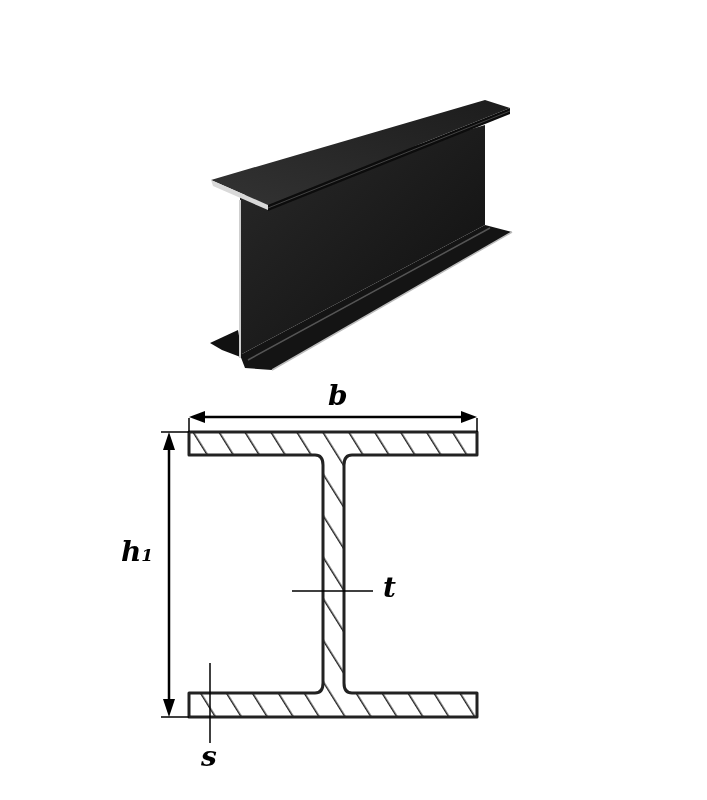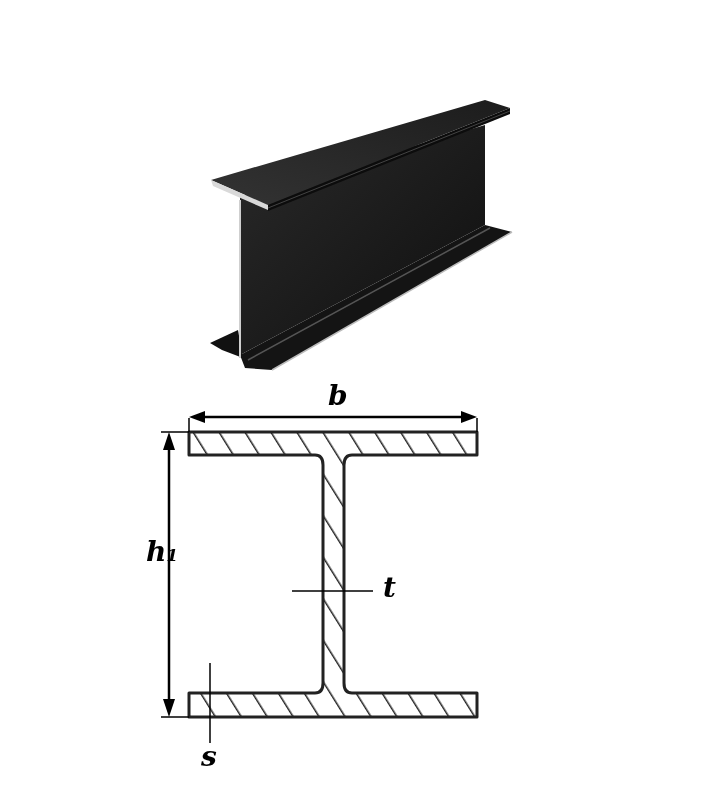--- a/index.html
+++ b/index.html
@@ -1,20 +1,20 @@
 <!DOCTYPE html>
 <html><head>
   <meta charset="utf-8">
   <style>
     html, body { margin: 0; padding: 0; background: #ffffff; }
     body { width: 707px; height: 800px; position: relative; overflow: hidden; font-family: "DejaVu Serif", serif; }
     .stage { position: absolute; left: 0; top: 0; width: 707px; height: 800px; }
     .lbl { position: absolute; font-family: "DejaVu Serif", serif; font-weight: bold; font-style: italic; color: #000; line-height: 1; }
     .lbl-b { left: 328px; top: 382px; font-size: 28px; }
-    .lbl-h { left: 146px; top: 538px; font-size: 28px; }
+    .lbl-h { left: 121px; top: 538px; font-size: 28px; }
     .lbl-h sub { font-size: 17px; vertical-align: baseline; font-style: italic; }
     .lbl-t { left: 383px; top: 574px; font-size: 28px; }
     .lbl-s { left: 201px; top: 743px; font-size: 28px; }
   </style>
 </head>
 <body>
 
 <div class="stage">
   <svg width="707" height="800" viewBox="0 0 707 800">
     <defs>

